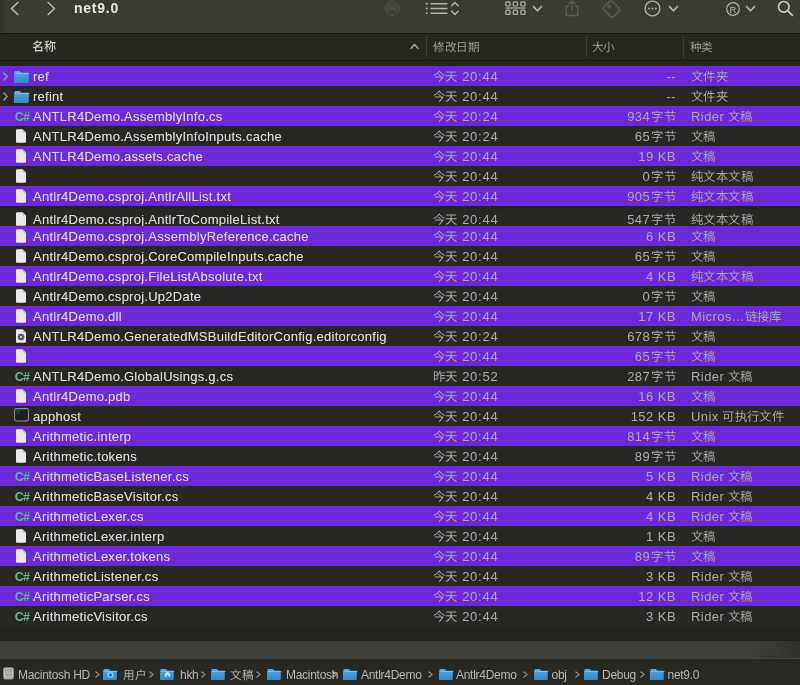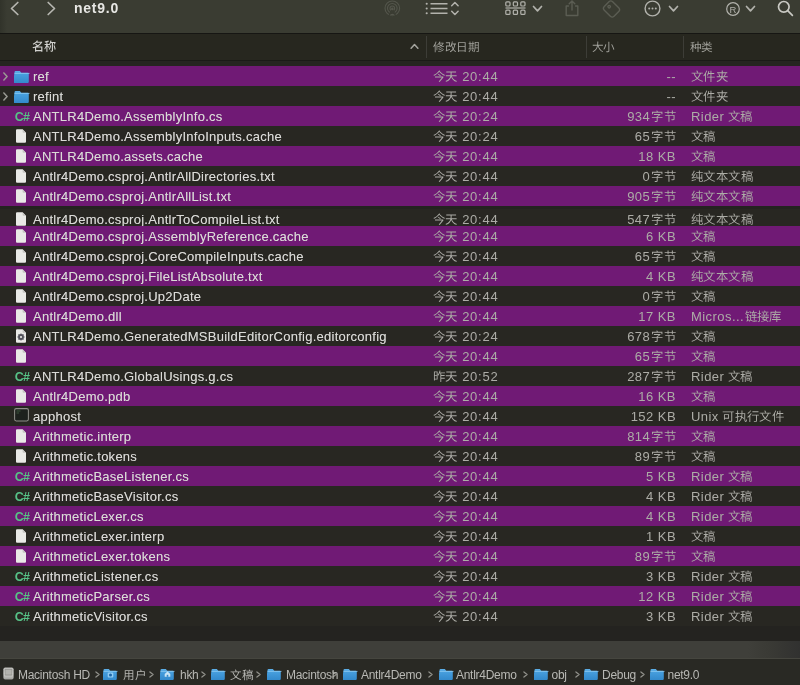--- a/index.html
+++ b/index.html
@@ -8,21 +8,21 @@
 svg.cjh{width:11.6px;height:11.6px;vertical-align:-1.55px;fill:currentColor}
 svg.cjh2{width:12.2px;height:12.2px;vertical-align:-1.6px;fill:currentColor}
 svg.cjp{width:11.6px;height:11.6px;vertical-align:-1.6px;fill:currentColor}
 #toolbar{position:absolute;left:0;top:0;width:800px;height:33px;background:#3a3c32}
 #tstrip{position:absolute;left:0;top:0;width:7px;height:33px;background:linear-gradient(90deg,#31332a,#3a3c32)}
 #tline{position:absolute;left:0;top:33px;width:800px;height:1px;background:#161613}
 #header{position:absolute;left:0;top:34px;width:800px;height:26px;background:#27271f}
 #hline{position:absolute;left:0;top:60px;width:800px;height:1px;background:#1b1b17}
 #rows{position:absolute;left:0;top:61px;width:800px;height:565px}
 .row{position:absolute;left:0;width:800px;height:20px;font-size:13px}
-.rl{background:#701a75}
+.rl{background:#6d28d9}
 .rd{background:#282722}
 .name{position:absolute;left:33px;top:3px;color:#dadad7;letter-spacing:0.26px;text-shadow:0 0 0.45px rgba(218,218,215,0.5)}
 .cell{position:absolute;top:3px;color:#acaca6;letter-spacing:0.45px}
 .date{left:433px;letter-spacing:0.75px}
 .size{right:124px;text-align:right}
 .kind{left:691px}
 .cshx{position:absolute;left:14px;top:3.5px;width:16px;text-align:center;color:#57c287;font-weight:bold;font-size:12.5px;letter-spacing:-0.8px}
 #gap2{position:absolute;left:0;top:626px;width:800px;height:15px;background:#242320}
 #hstrip{position:absolute;left:0;top:641px;width:800px;height:17px;background:#3f3f3a}
 #hs2{position:absolute;left:748px;top:641px;width:52px;height:17px;background:linear-gradient(90deg,rgba(49,49,45,0),#35353077 40%,#313130)}
@@ -286,33 +286,32 @@
       <svg class="abs" style="left:15px;top:2.5px" width="12" height="15" viewBox="0 0 12 15">
         <path d="M1,1.3 a1,1 0 0 1 1,-1 h5.6 l3.4,3.5 v9 a1,1 0 0 1 -1,1 h-8 a1,1 0 0 1 -1,-1 z" fill="#e9e9e6"></path>
         <path d="M7.6,0.3 v2.5 a1,1 0 0 0 1,1 h2.4 z" fill="#c4c4c1"></path>
       </svg>
       <span class="name">ANTLR4Demo.assets.cache</span>
       <span class="cell date"><svg class="cj" viewBox="0 0 1000 1000">
           <use href="#g10"></use>
         </svg><svg class="cj" viewBox="0 0 1000 1000">
           <use href="#g11"></use>
         </svg> 20:44</span>
-      <span class="cell size">18 KB</span>
+      <span class="cell size">19 KB</span>
       <span class="cell kind"><svg class="cj" viewBox="0 0 1000 1000">
           <use href="#g15"></use>
         </svg><svg class="cj" viewBox="0 0 1000 1000">
           <use href="#g18"></use>
         </svg></span>
     </div>
     <div class="row rd" style="top:105px">
       <svg class="abs" style="left:15px;top:2.5px" width="12" height="15" viewBox="0 0 12 15">
         <path d="M1,1.3 a1,1 0 0 1 1,-1 h5.6 l3.4,3.5 v9 a1,1 0 0 1 -1,1 h-8 a1,1 0 0 1 -1,-1 z" fill="#e9e9e6"></path>
         <path d="M7.6,0.3 v2.5 a1,1 0 0 0 1,1 h2.4 z" fill="#c4c4c1"></path>
       </svg>
-      <span class="name">Antlr4Demo.csproj.AntlrAllDirectories.txt</span>
       <span class="cell date"><svg class="cj" viewBox="0 0 1000 1000">
           <use href="#g10"></use>
         </svg><svg class="cj" viewBox="0 0 1000 1000">
           <use href="#g11"></use>
         </svg> 20:44</span>
       <span class="cell size">0<i style="display:inline-block;width:1px"></i><svg class="cj" viewBox="0 0 1000 1000">
           <use href="#g13"></use>
         </svg><svg class="cj" viewBox="0 0 1000 1000">
           <use href="#g14"></use>
         </svg></span>

